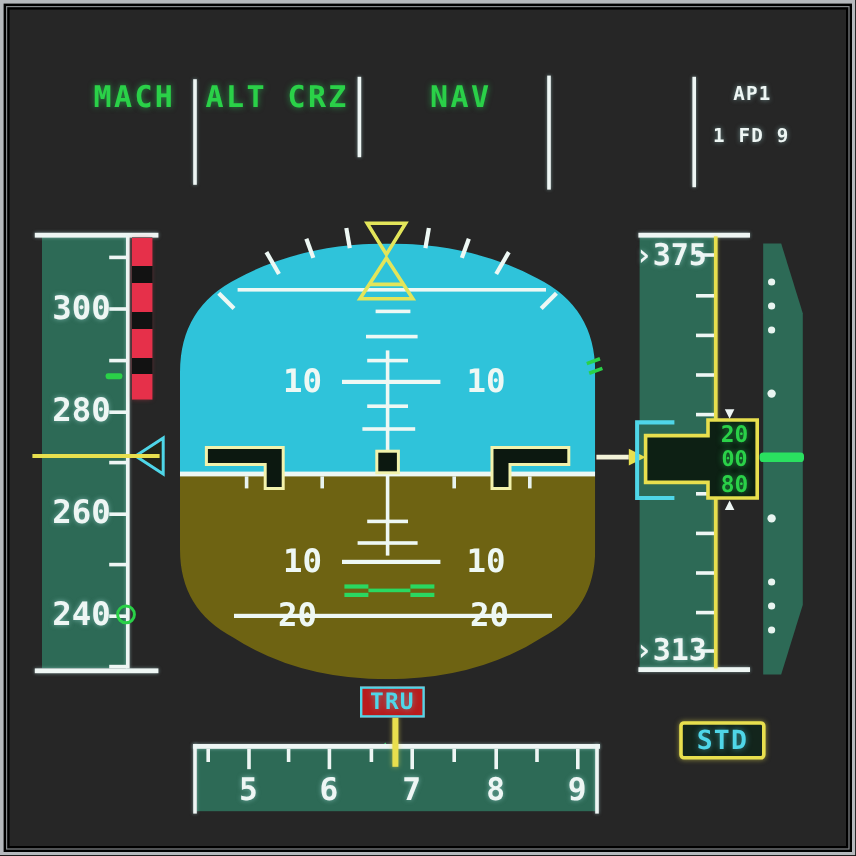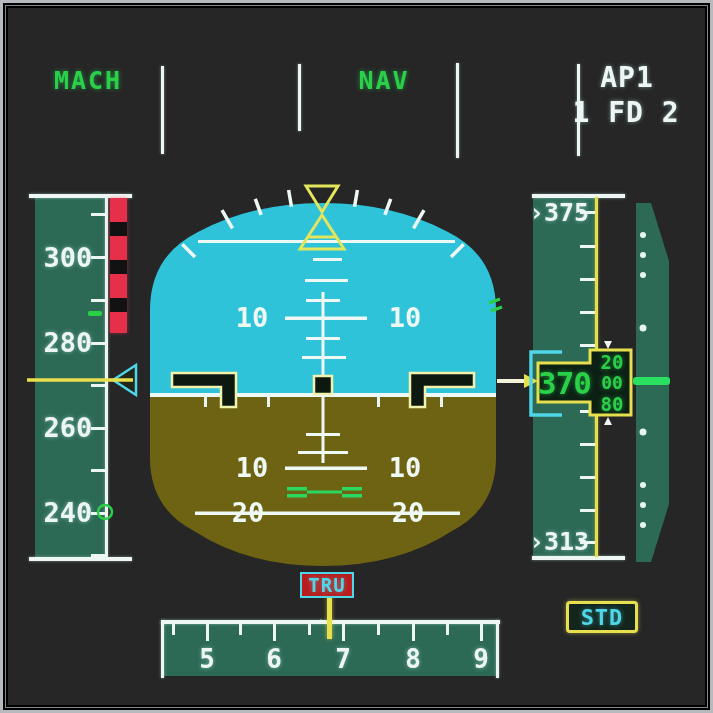--- a/index.html
+++ b/index.html
@@ -11,36 +11,37 @@
   .screen{position:absolute;left:8px;top:8px;right:8px;bottom:8px;background:#262626;}
   .txt{display:flex;align-items:center;justify-content:center;white-space:pre;}
   .green{color:#2ad148;text-shadow:0 0 5px rgba(40,220,90,.55);}
   .white{color:#eef6f4;text-shadow:0 0 4px rgba(190,245,245,.5);}
   .cyan{color:#4fd6e8;text-shadow:0 0 5px rgba(80,215,235,.55);}
   .yellow{background:#e8df4e;}
   .wline{background:#eef6f4;box-shadow:0 0 3px rgba(200,250,250,.5);}
   .tapefill{background:#2d6a56;}
   .tick{background:#eef6f4;}
   .fma{font-size:25px;letter-spacing:2px;}
-  .fma-r{font-size:28px;letter-spacing:1px;}
+  .fma-r{font-size:16px;letter-spacing:1px;}
   .spdnum{font-size:27px;letter-spacing:0;}
   .altnum{font-size:25px;}
   .hdgnum{font-size:26px;}
   svg text{font-family:"DejaVu Sans Mono",monospace;font-weight:bold;}
 </style>
 </head>
 <body>
 
 <div id="stage">
   <div class="screen"></div>
 
-  <div class="abs txt fma green" style="left:48px;top:65px;width:80px;height:30px;">MACH</div>
+  <div class="abs txt fma green" style="left:72px;top:65px;width:80px;height:30px;">MACH</div>
+  <div class="abs txt fma green" style="left:168px;top:65px;width:126px;height:30px;">ALT CRZ</div>
   <div class="abs txt fma green" style="left:346px;top:65px;width:76px;height:30px;">NAV</div>
   <div class="abs txt fma-r white" style="left:596px;top:63px;width:62px;height:28px;">AP1</div>
-  <div class="abs txt fma-r white" style="left:578px;top:97px;width:96px;height:30px;">1 FD 2</div>
+  <div class="abs txt fma-r white" style="left:578px;top:97px;width:96px;height:30px;">1 FD 9</div>
   <div class="abs wline" style="left:161px;top:66px;width:3px;height:88px;"></div>
   <div class="abs wline" style="left:298px;top:64px;width:3px;height:67px;"></div>
   <div class="abs wline" style="left:456px;top:63px;width:3px;height:95px;"></div>
   <div class="abs wline" style="left:577px;top:64px;width:3px;height:92px;"></div>
 
   <div class="abs tapefill" style="left:35px;top:197px;width:72px;height:360px;"></div>
   <div class="abs wline" style="left:29px;top:194px;width:103px;height:4px;"></div>
   <div class="abs wline" style="left:29px;top:557px;width:103px;height:4px;"></div>
   <div class="abs wline" style="left:105px;top:197px;width:3px;height:360px;"></div>
 
@@ -177,21 +178,20 @@
       <circle cx="643" cy="432" r="3.5"></circle>
         <circle cx="643" cy="485" r="3"></circle>
       <circle cx="643" cy="505" r="3"></circle>
         <circle cx="643" cy="525" r="3"></circle>
     </g>
     <rect x="633" y="377" width="37" height="8" rx="3" fill="#2ae060"></rect>
 
     <polygon points="321,621 329,633 321,645 313,633" fill="none" stroke="#2ae060" stroke-width="2.5"></polygon>
   </svg>
 
-  <div class="abs txt green" style="left:537px;top:364px;width:55px;height:38px;font-size:31px;letter-spacing:-1px;">370</div>
   <div class="abs txt green" style="left:595px;top:351px;width:34px;height:21px;font-size:19px;">20</div>
   <div class="abs txt green" style="left:595px;top:372px;width:34px;height:21px;font-size:18px;">00</div>
   <div class="abs txt green" style="left:595px;top:393px;width:34px;height:21px;font-size:19px;">80</div>
 
   <div class="abs txt cyan" style="left:566px;top:601px;width:66px;height:26px;border:3px solid #e8df4e;
        border-radius:4px;background:#13251c;font-size:22px;letter-spacing:1px;box-shadow:0 0 4px rgba(235,225,80,.5);">STD</div>
 
   <div class="abs tapefill" style="left:164px;top:622px;width:333px;height:54px;"></div>
   <div class="abs wline" style="left:161px;top:620px;width:339px;height:3.5px;"></div>
   <div class="abs wline" style="left:161px;top:620px;width:3px;height:58px;"></div>

